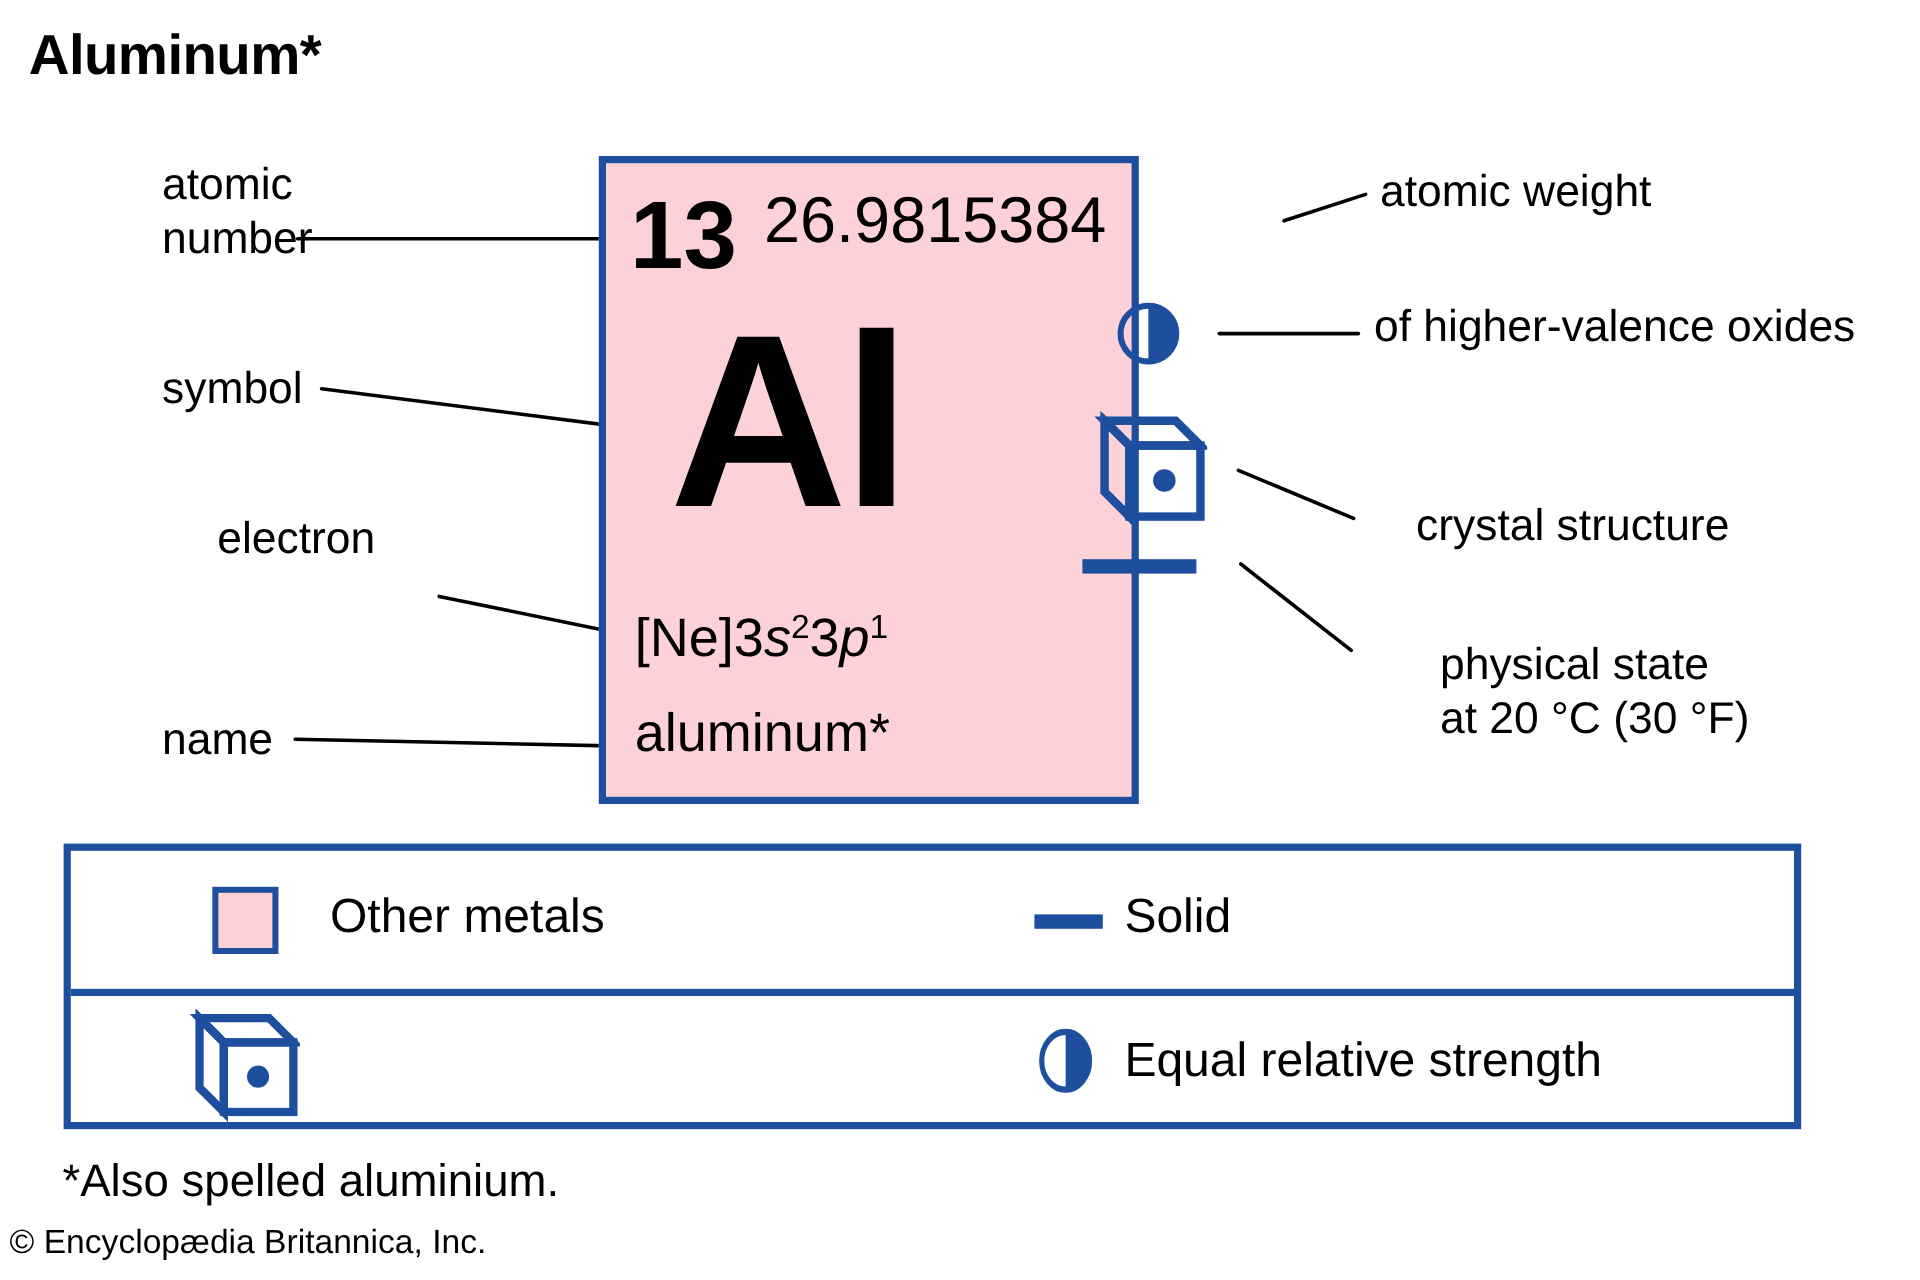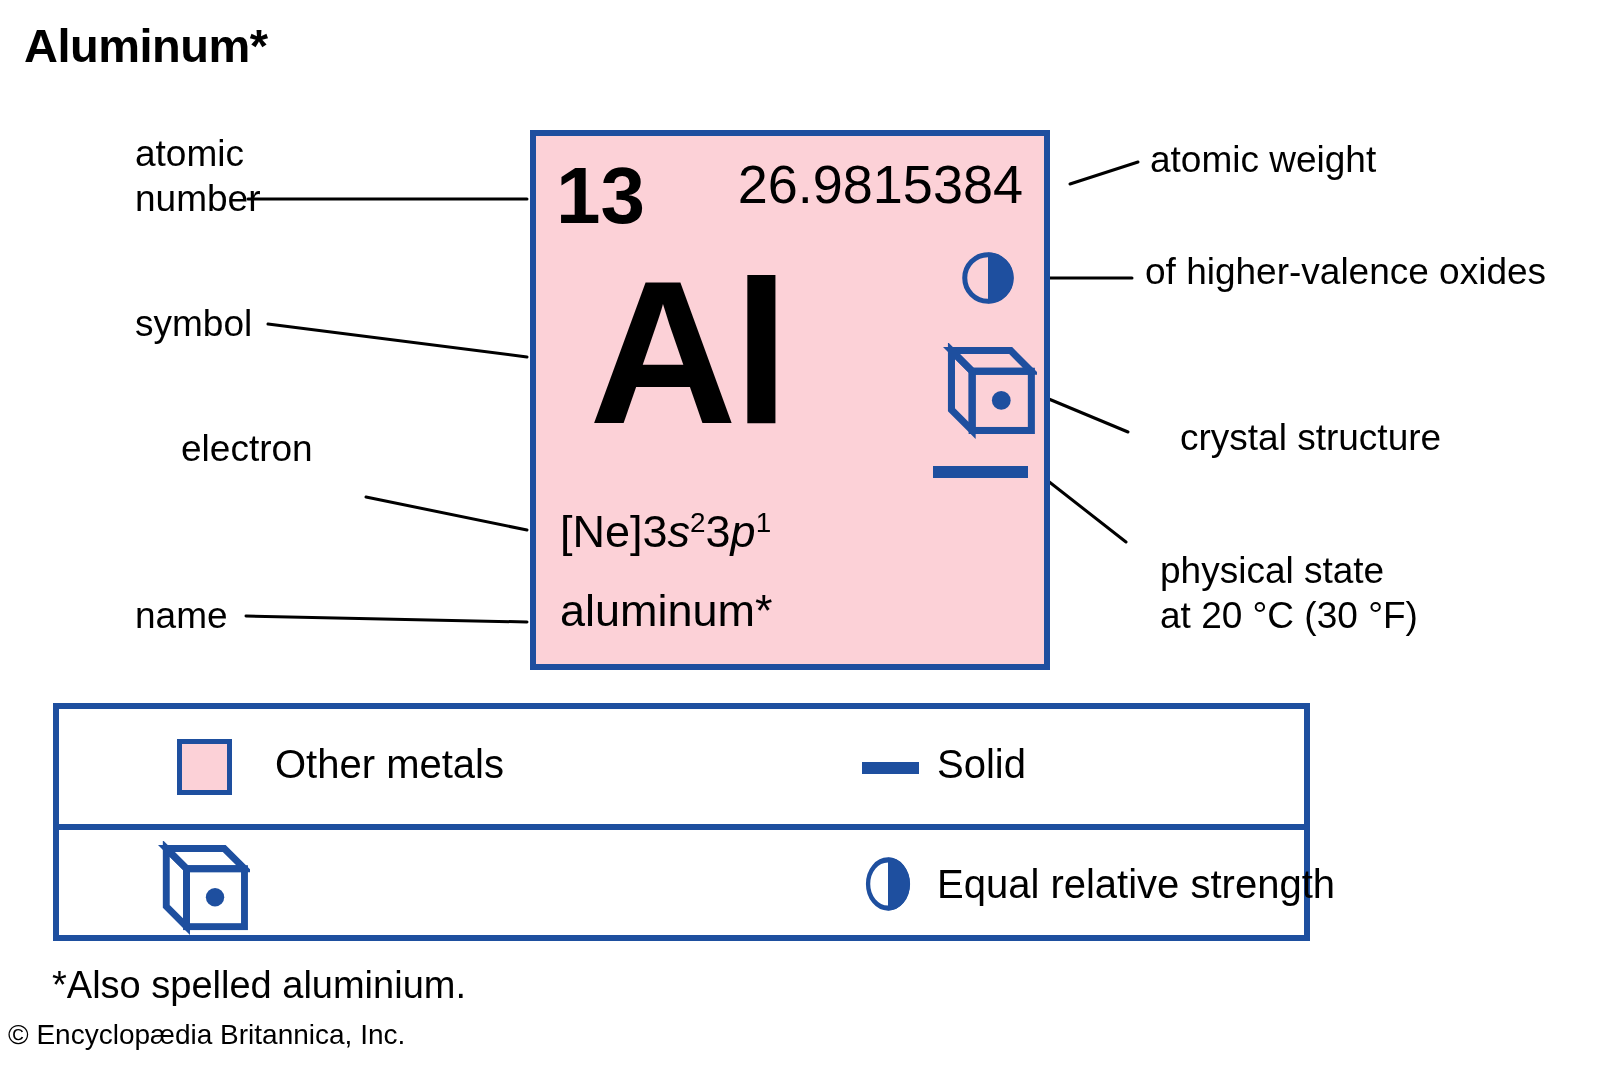--- a/index.html
+++ b/index.html
@@ -14,36 +14,36 @@
   }
   .abs{position:absolute;}
   
   .title{left:24px;top:18px;font-size:47px;font-weight:700;letter-spacing:-0.5px;}
   
   .lbl{font-size:37px;line-height:45px;white-space:nowrap;}
   
   .leaders{left:0;top:0;pointer-events:none;}
   
   .card{
-    left:530px;top:130px;width:520px;height:540px;box-sizing:border-box;
+    left:499px;top:130px;width:450px;height:540px;box-sizing:border-box;
     background:var(--pink);border:6px solid var(--blue);
   }
   .card .atomic-number{left:20px;top:20px;font-size:80px;line-height:80px;font-weight:700;}
   .card .atomic-weight{right:21px;top:21px;font-size:54px;line-height:54px;}
   .card .symbol{left:9px;top:113px;font-size:205px;line-height:205px;font-weight:700;letter-spacing:-4px;margin-left:44px;}
   .card .config{left:24px;top:364px;font-size:45px;line-height:45px;}
   .card .config i{font-style:italic;}
   .card .config .sup{font-size:0.62em;vertical-align:0.52em;}
   .card .elname{left:24px;top:452px;font-size:45px;line-height:45px;}
   .icon-halfcircle{display:block;}
   .icon-cube{display:block;}
   .bar-swatch{background:var(--blue);}
   
   .legend{
-    left:53px;top:703px;width:1257px;height:238px;box-sizing:border-box;
+    left:53px;top:703px;width:1448px;height:238px;box-sizing:border-box;
     border:6px solid var(--blue);background:#ffffff;
   }
   .legend .divider{left:0;top:115px;width:100%;height:6px;background:var(--blue);}
   .legend .ltext{font-size:40px;line-height:48px;white-space:nowrap;}
   .pink-swatch{
     box-sizing:border-box;background:var(--pink);border:5px solid var(--blue);
   }
   
   .footnote{left:52px;top:962px;font-size:38px;line-height:46px;}
   .copyright{left:8px;top:1018px;font-size:28px;line-height:34px;}
@@ -97,21 +97,21 @@
 
 <div class="abs lbl" style="left:1150px;top:137px;text-align:right;">
   <div>atomic weight</div>
 </div>
 <div class="abs lbl" style="left:1145px;top:249px;">
   <div>of higher-valence oxides</div>
 </div>
 <div class="abs lbl" style="left:1140px;top:415px;margin-left:40px;">
   <div>crystal structure</div>
 </div>
-<div class="abs lbl" style="left:1160px;top:531px;margin-top:17px;">
+<div class="abs lbl" style="left:1200px;top:531px;">
   <div>physical state</div>
   <div>at 20 °C (30 °F)</div>
 </div>
 
 <div class="abs card">
   <div class="abs atomic-number">13</div>
   <div class="abs atomic-weight">26.9815384</div>
   <div class="abs symbol">Al</div>
 
   <svg class="abs icon-halfcircle" style="left:424px;top:114px;" width="56" height="56" viewBox="0 0 100 100">

